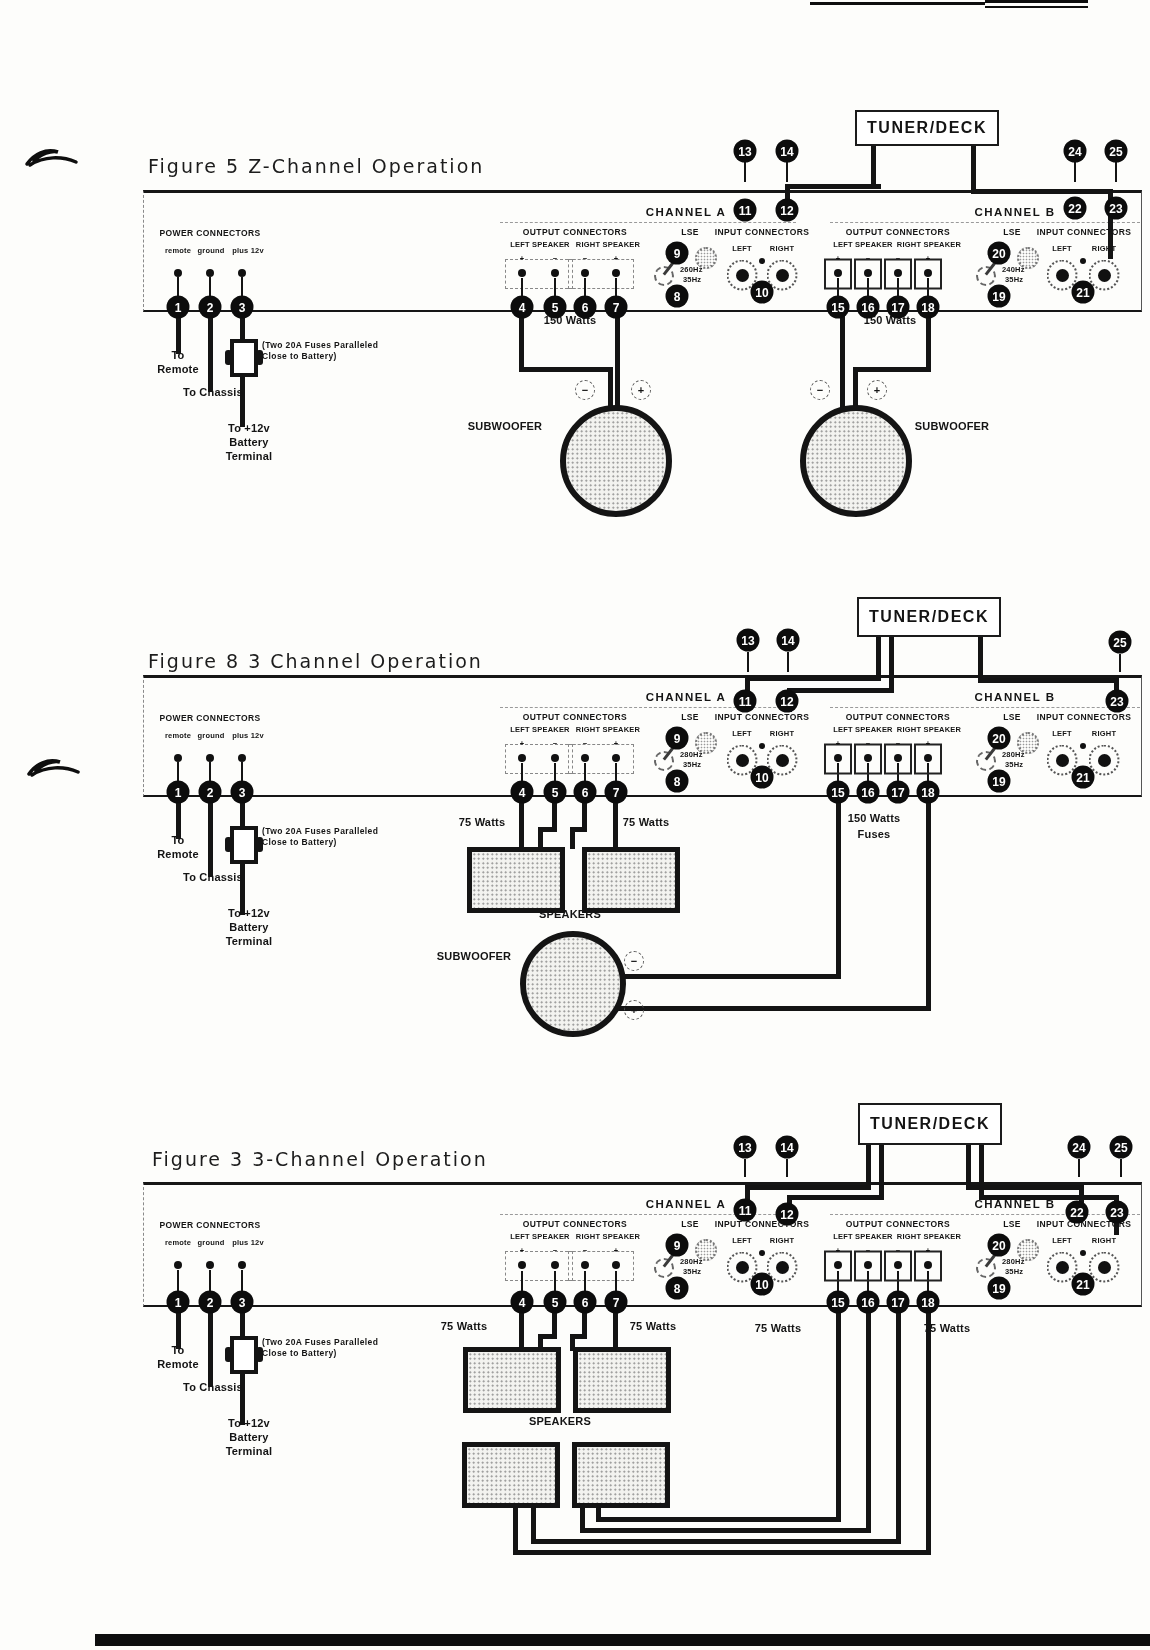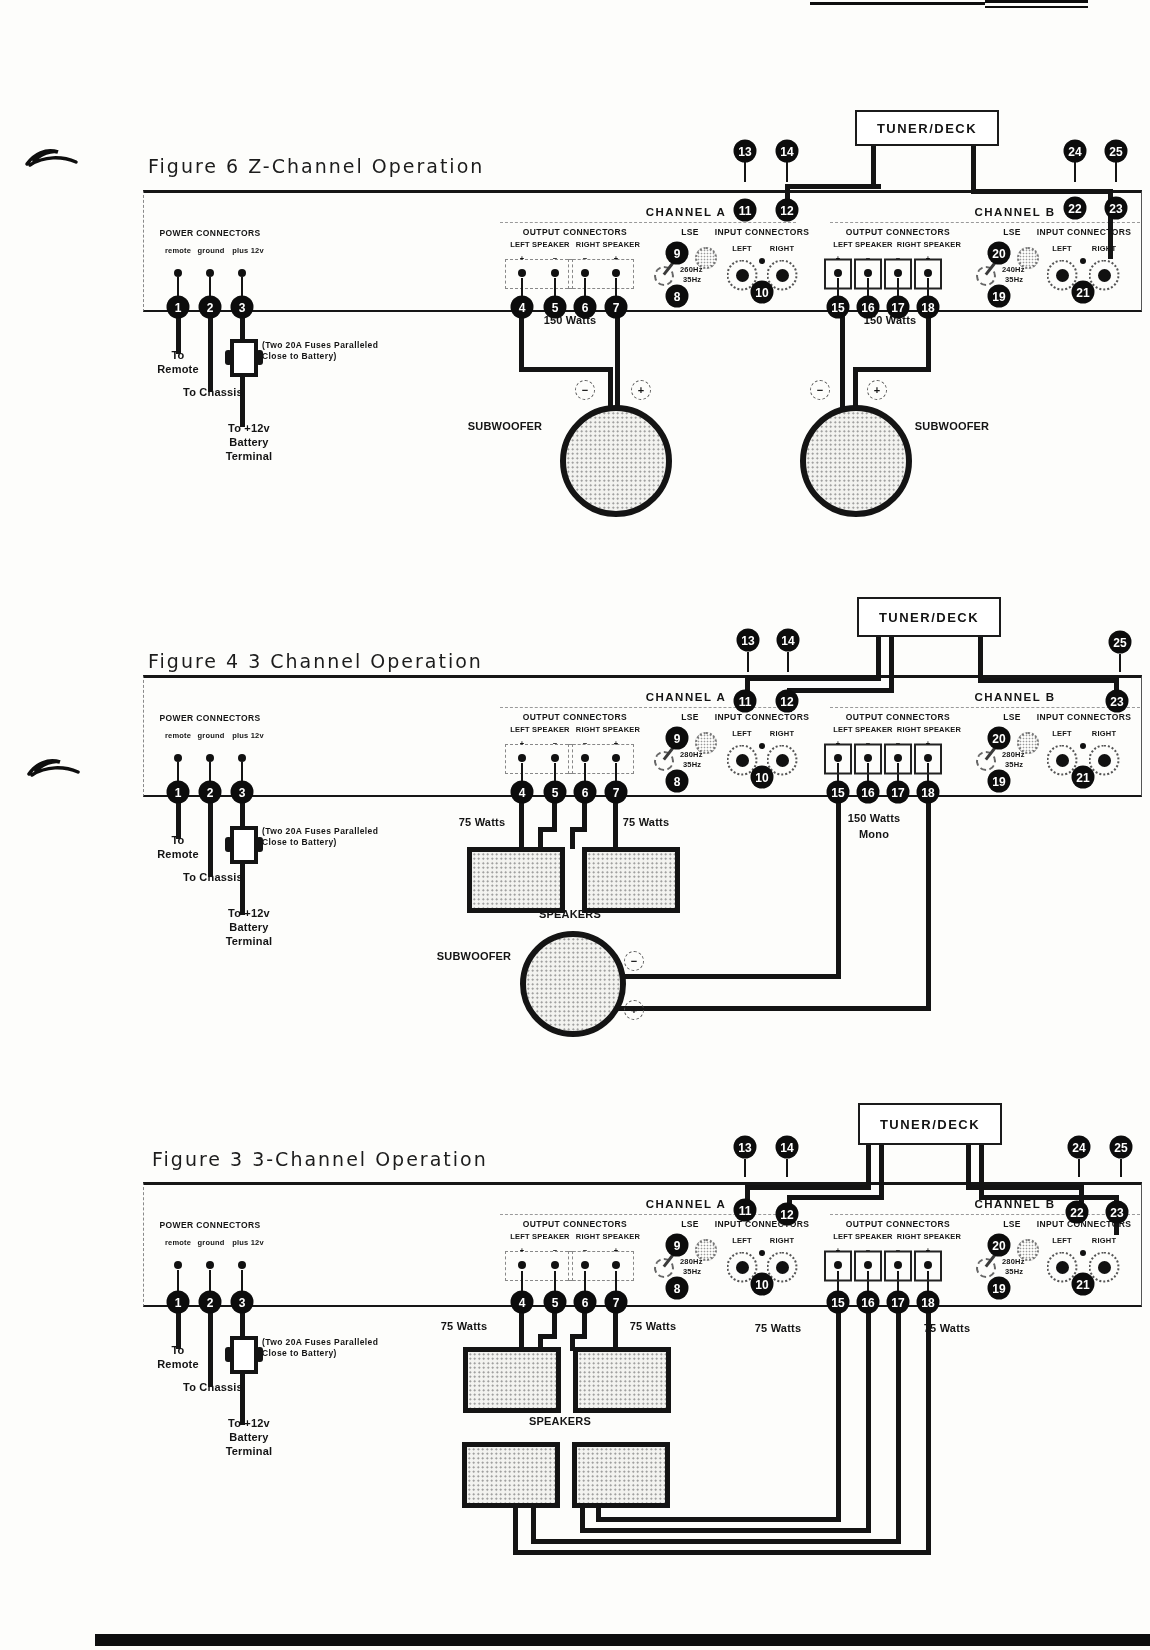--- a/index.html
+++ b/index.html
@@ -5,21 +5,21 @@
   html,body{margin:0;padding:0}
   body{width:1150px;height:1650px;position:relative;background:#fdfdfb;overflow:hidden;
        font-family:"Liberation Sans",sans-serif;color:#141414}
   #canvas{position:absolute;inset:0}
   section{position:absolute;inset:0}
   .rule{position:absolute;background:#0e0e0e;z-index:1}
   .panel{position:absolute;border-top:3px solid #161616;border-bottom:2.5px solid #161616;
          border-left:1.5px dashed #8a8a8a;border-right:1.5px solid #555;z-index:0}
   .dash{position:absolute;border-top:1.5px dashed #9a9a9a;height:0;z-index:1}
   .tuner{position:absolute;border:2px solid #1b1b1b;background:#fff;display:flex;align-items:center;
-         justify-content:center;font-weight:700;font-size:13px;letter-spacing:1.5px;z-index:5}
+         justify-content:center;font-weight:700;font-size:16px;letter-spacing:1.5px;z-index:5}
   .wire{position:absolute;background:#141414;z-index:2}
   .co{position:absolute;width:23px;height:23px;border-radius:50%;background:#0c0c0c;color:#fff;
       display:flex;align-items:center;justify-content:center;font-weight:700;font-size:12px;
       transform:translate(-50%,-50%);z-index:6}
   .dot{position:absolute;width:8px;height:8px;border-radius:50%;background:#111;
        transform:translate(-50%,-50%);z-index:3}
   .mdot{position:absolute;width:6px;height:6px;border-radius:50%;background:#111;
         transform:translate(-50%,-50%);z-index:3}
   .rca{position:absolute;width:27px;height:27px;border:2px dotted #555;border-radius:50%;
        transform:translate(-50%,-50%);z-index:3}
@@ -67,21 +67,21 @@
   <div class="rule" style="left:985px;top:6px;width:103px;height:2px"></div>
   <div class="rule" style="left:95px;top:1634px;width:1055px;height:12px"></div>
   <svg class="scrib" style="left:24px;top:140px" width="60" height="32" viewBox="0 0 60 32">
       <path d="M3 24 C10 14, 22 8, 34 12 C28 10, 16 14, 10 21 M6 25 C20 16, 38 16, 52 22" fill="none" stroke="#0e0e0e" stroke-width="3.5" stroke-linecap="round"></path>
     </svg>
   <svg class="scrib" style="left:26px;top:750px" width="60" height="32" viewBox="0 0 60 32">
       <path d="M3 24 C10 14, 22 8, 34 12 C28 10, 16 14, 10 21 M6 25 C20 16, 38 16, 52 22" fill="none" stroke="#0e0e0e" stroke-width="3.5" stroke-linecap="round"></path>
     </svg>
 
   <section>
-    <h2 class="ftitle" style="left:148px;top:139px">Figure 6  Z-Channel  Operation</h2>
+    <h2 class="ftitle" style="left:148px;top:139px">Figure 5  Z-Channel  Operation</h2>
     <div class="tuner" style="left:855px;top:110px;width:140px;height:32px">TUNER/DECK</div>
     <div class="panel" style="left:143px;top:190px;width:997px;height:117px"></div>
     <div class="dash" style="left:500px;top:222px;width:296px"></div>
     <div class="dash" style="left:830px;top:222px;width:310px"></div>
 
     <span class="lbl c f8" style="left:210px;top:228px">POWER CONNECTORS</span>
     <span class="lbl c f7" style="left:178px;top:246px">remote</span>
     <span class="lbl c f7" style="left:211px;top:246px">ground</span>
     <span class="lbl c f7" style="left:248px;top:246px">plus 12v</span>
     <span class="lbl c f11" style="left:686px;top:205px">CHANNEL A</span>
@@ -111,21 +111,21 @@
     <span class="lbl c f10 w" style="left:178px;top:349px;width:56px">To Remote</span>
     <span class="lbl c f10 w" style="left:213px;top:386px;width:60px">To Chassis</span>
     <span class="lbl c f10 w" style="left:249px;top:422px;width:66px">To +12v Battery Terminal</span>
     <span class="lbl la f8 w" style="left:262px;top:340px;width:120px">(Two 20A Fuses Paralleled Close to Battery)</span>
     <div class="sub" style="left:560px;top:405px;width:100px;height:100px"></div>
     <div class="sub" style="left:800px;top:405px;width:100px;height:100px"></div>
     <div class="fuse" style="left:230px;top:339px"></div>
   </section>
 
   <section>
-    <h2 class="ftitle" style="left:148px;top:634px">Figure  4    3 Channel Operation</h2>
+    <h2 class="ftitle" style="left:148px;top:634px">Figure  8    3 Channel Operation</h2>
     <div class="tuner" style="left:857px;top:597px;width:140px;height:36px">TUNER/DECK</div>
     <div class="panel" style="left:143px;top:675px;width:997px;height:117px"></div>
     <div class="dash" style="left:500px;top:707px;width:296px"></div>
     <div class="dash" style="left:830px;top:707px;width:310px"></div>
 
     <span class="lbl c f8" style="left:210px;top:713px">POWER CONNECTORS</span>
     <span class="lbl c f7" style="left:178px;top:731px">remote</span>
     <span class="lbl c f7" style="left:211px;top:731px">ground</span>
     <span class="lbl c f7" style="left:248px;top:731px">plus 12v</span>
     <span class="lbl c f11" style="left:686px;top:690px">CHANNEL A</span>
@@ -144,21 +144,21 @@
     <span class="lbl c f7" style="left:929px;top:725px">RIGHT SPEAKER</span>
     <span class="lbl c f8" style="left:1012px;top:712px">LSE</span>
     <span class="lbl la f7" style="left:1002px;top:750px">280Hz</span>
     <span class="lbl la f7" style="left:1005px;top:760px">35Hz</span>
     <span class="lbl c f8" style="left:1084px;top:712px">INPUT CONNECTORS</span>
     <span class="lbl c f7" style="left:1062px;top:729px">LEFT</span>
     <span class="lbl c f7" style="left:1104px;top:729px">RIGHT</span>
     <span class="lbl c f10" style="left:482px;top:816px">75 Watts</span>
     <span class="lbl c f10" style="left:646px;top:816px">75 Watts</span>
     <span class="lbl c f10" style="left:874px;top:812px">150 Watts</span>
-    <span class="lbl c f10" style="left:874px;top:828px">Mono</span>
+    <span class="lbl c f10" style="left:874px;top:828px">Fuses</span>
     <span class="lbl c f10" style="left:570px;top:908px">SPEAKERS</span>
     <span class="lbl c f10" style="left:474px;top:950px">SUBWOOFER</span>
     <span class="lbl c f10 w" style="left:178px;top:834px;width:56px">To Remote</span>
     <span class="lbl c f10 w" style="left:213px;top:871px;width:60px">To Chassis</span>
     <span class="lbl c f10 w" style="left:249px;top:907px;width:66px">To +12v Battery Terminal</span>
     <span class="lbl la f8 w" style="left:262px;top:826px;width:120px">(Two 20A Fuses Paralleled Close to Battery)</span>
     <div class="spk" style="left:467px;top:847px;width:88px;height:56px"></div>
     <div class="spk" style="left:582px;top:847px;width:88px;height:56px"></div>
     <div class="sub" style="left:520px;top:931px;width:94px;height:94px"></div>
     <div class="fuse" style="left:230px;top:826px"></div>

